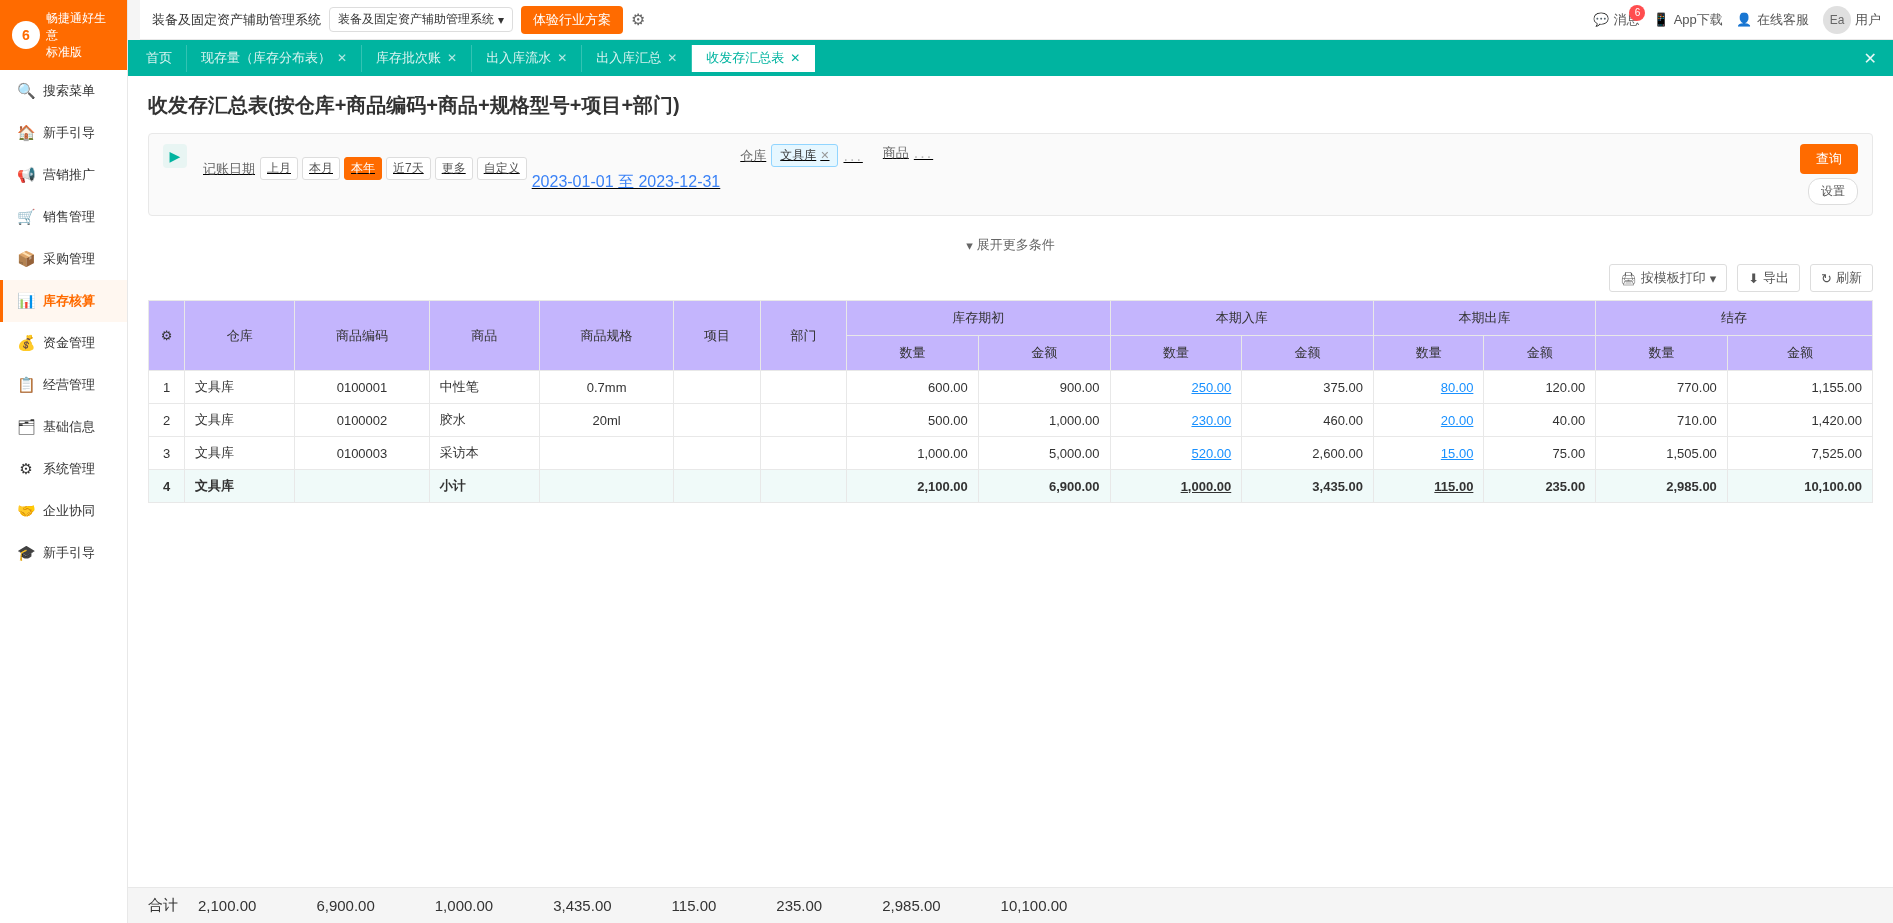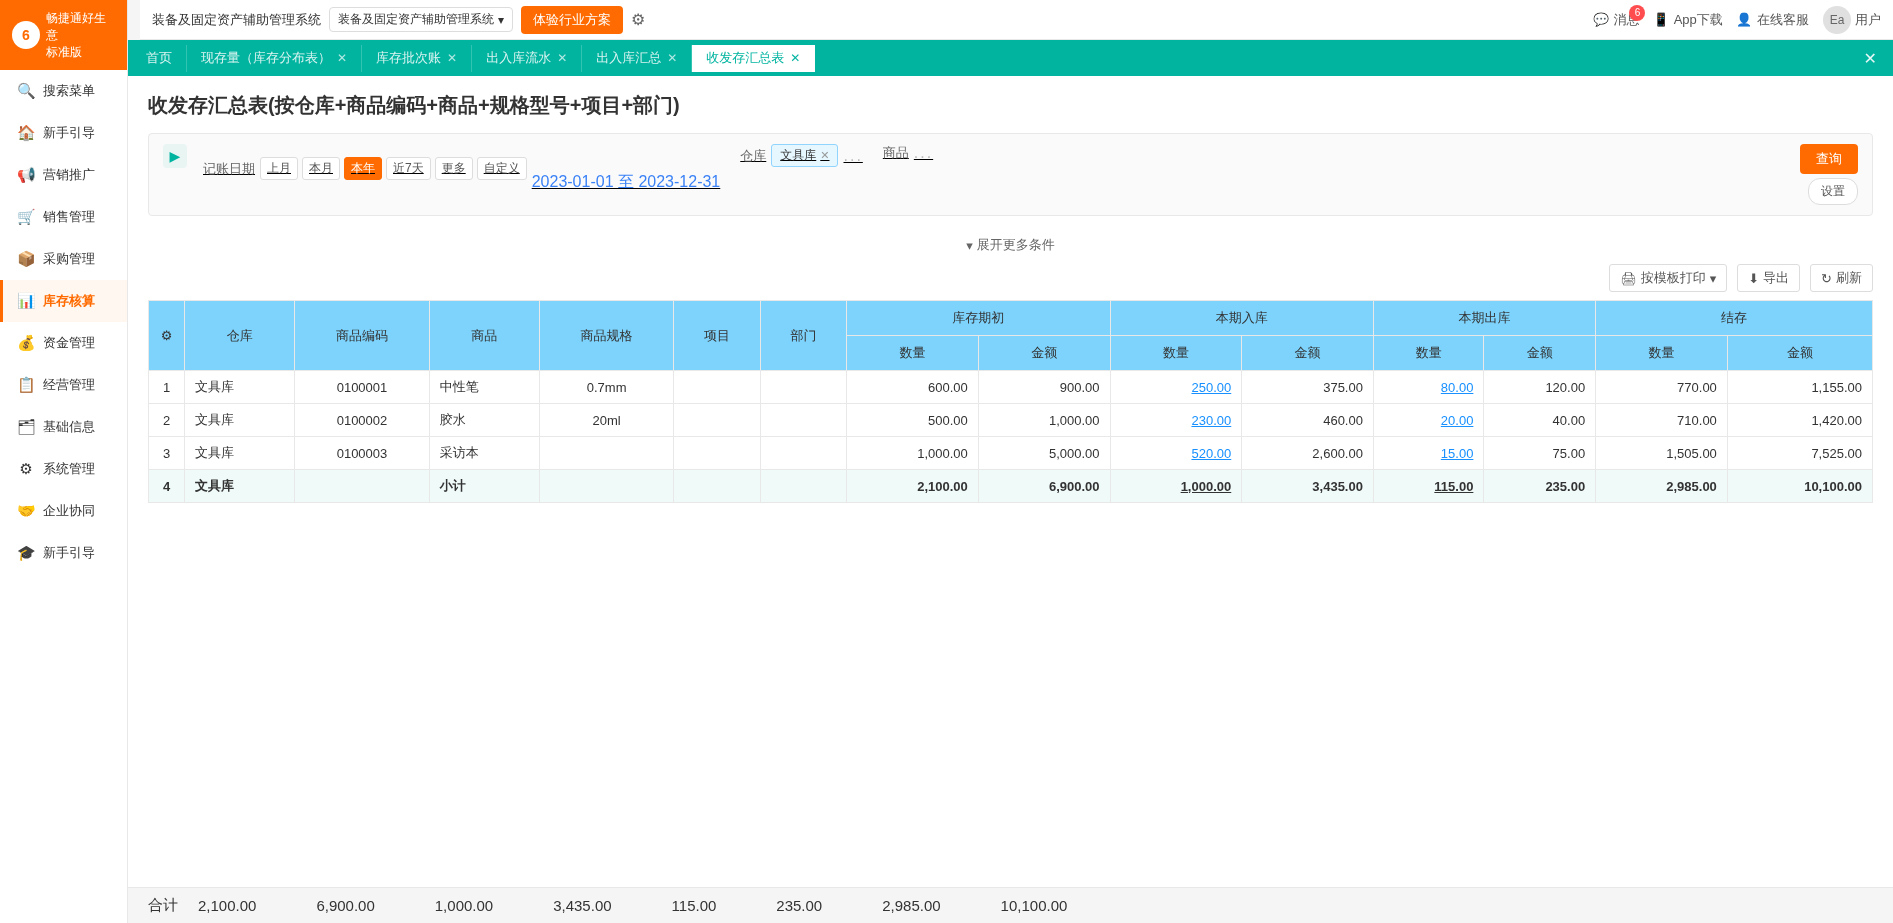--- a/index.html
+++ b/index.html
@@ -142,21 +142,21 @@
       color: #555; font-size: 13px; cursor: pointer;
       border: 1px solid #ddd; border-radius: 3px; padding: 4px 10px;
       background: #fff;
     }
 
     
     .data-table {
       width: 100%; border-collapse: collapse; font-size: 13px;
     }
     .data-table th {
-      background: #7dd3fc; border: 1px solid #e8e8e8;
+      background: #c4b5fd; border: 1px solid #e8e8e8;
       padding: 8px 10px; text-align: center; color: #333; font-weight: 500;
       white-space: nowrap;
     }
     .data-table td {
       border: 1px solid #e8e8e8; padding: 7px 10px;
       text-align: center; color: #333; background: #fff;
     }
     .data-table td.text-left { text-align: left; }
     .data-table td.text-right { text-align: right; }
     .data-table td.link { color: #1890ff; text-decoration: underline; cursor: pointer; }

